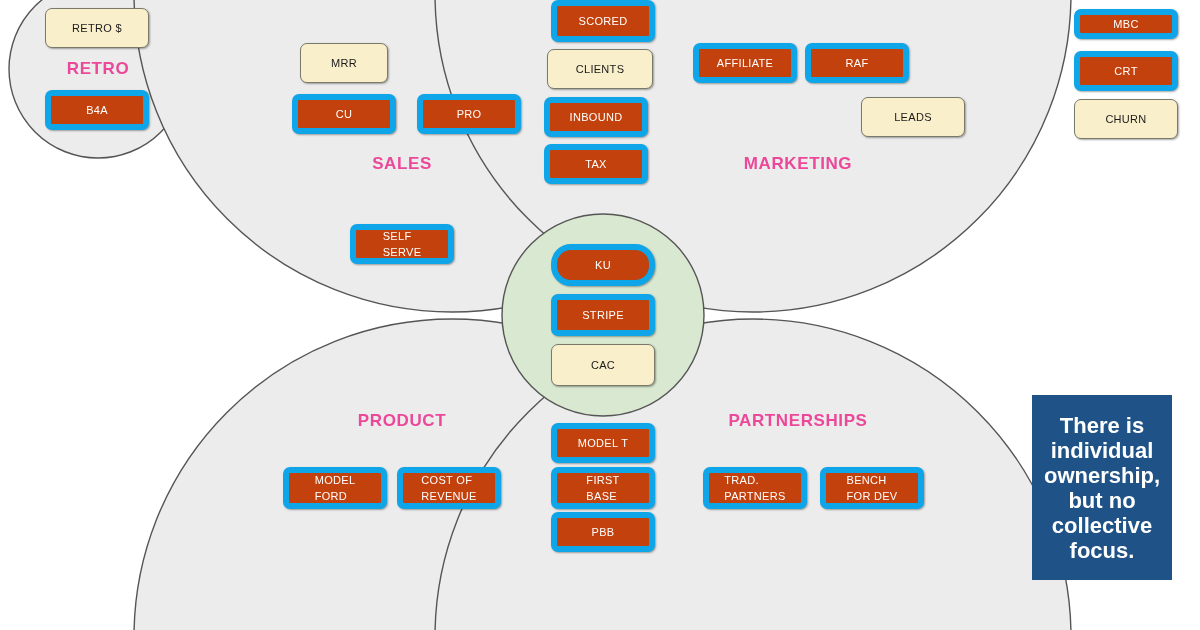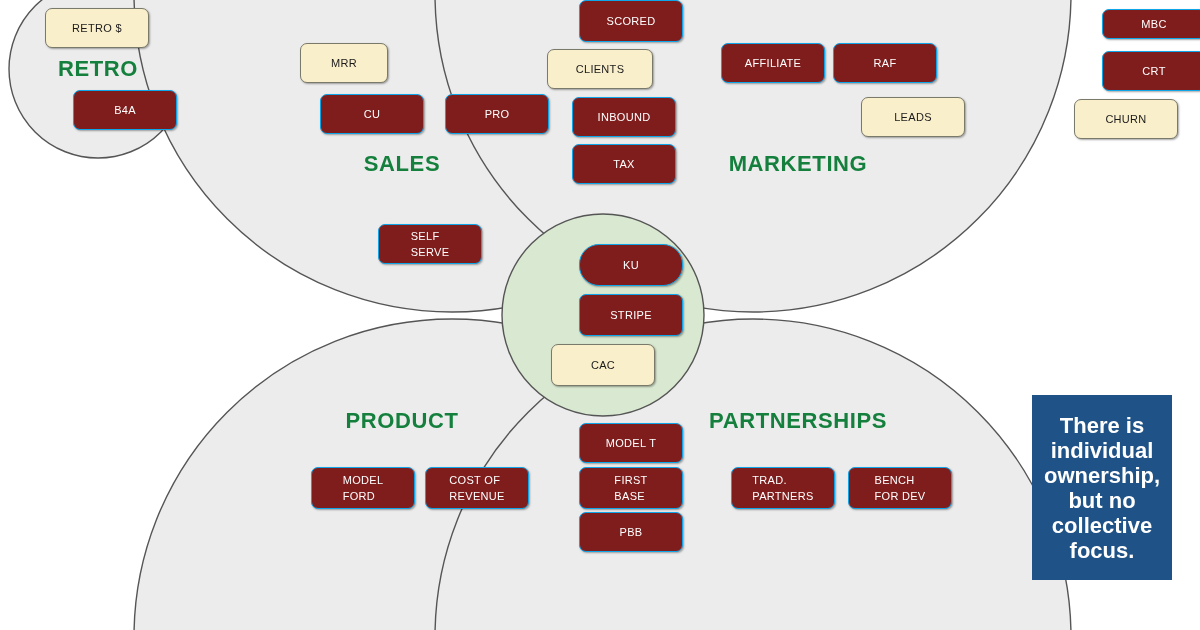--- a/index.html
+++ b/index.html
@@ -19,23 +19,23 @@
   }
   #venn-svg {
     position: absolute;
     left: 0;
     top: 0;
     width: 1200px;
     height: 630px;
   }
   .circle-label {
     position: absolute;
-    font-size: 22px;
+    font-size: 17px;
     font-weight: bold;
-    color: #15803d;
+    color: #ec4899;
     letter-spacing: 0.6px;
     white-space: nowrap;
     transform: translate(-50%, -50%);
     text-align: center;
   }
   .node {
     position: absolute;
     box-sizing: border-box;
     border-radius: 7px;
     display: flex;
@@ -43,24 +43,23 @@
     justify-content: center;
     text-align: left;
     font-size: 11px;
     line-height: 16px;
     letter-spacing: 0.3px;
     transform: translate(-50%, -50%);
     box-shadow: 1px 1px 2px rgba(0,0,0,0.35);
     white-space: pre-line;
   }
   .node.dark {
-    background: #7f1d1d;
-    border: 1px solid #0ea5e9;
+    background: #c2410c;
+    border: 6px solid #0ea5e9;
     color: #ffffff;
-    margin-left: 28px;
   }
   .node.cream {
     background: #faefcb;
     border: 1px solid #7a7a6a;
     color: #1a1a1a;
   }
   #callout {
     position: absolute;
     box-sizing: border-box;
     background: #1f5286;

